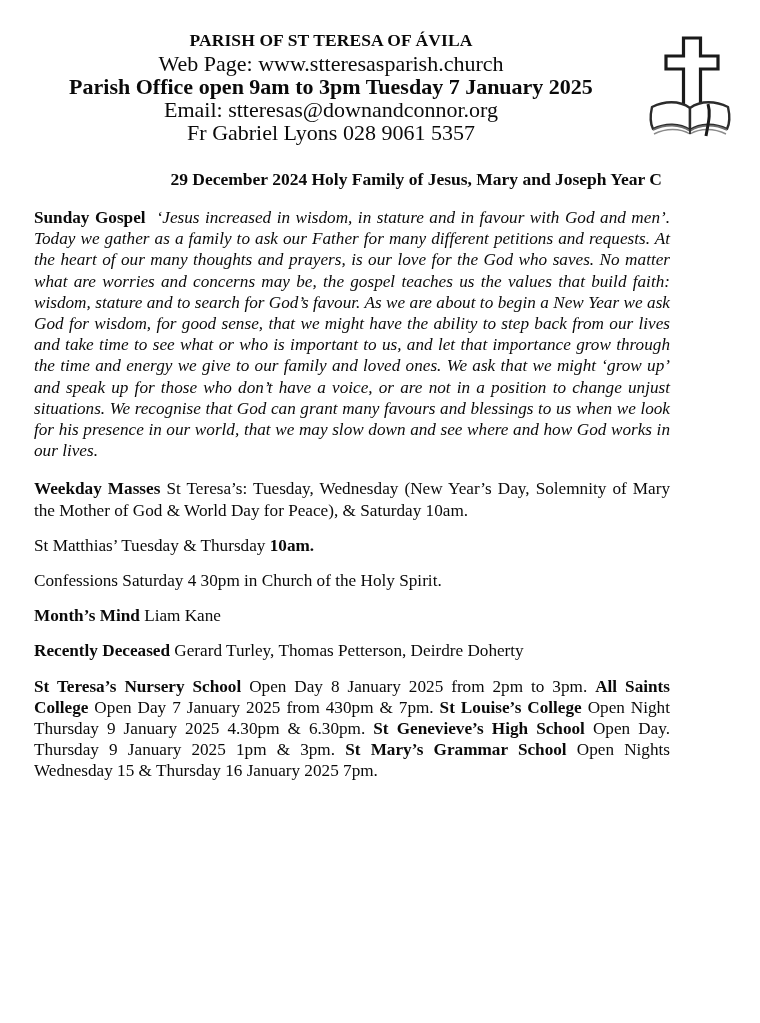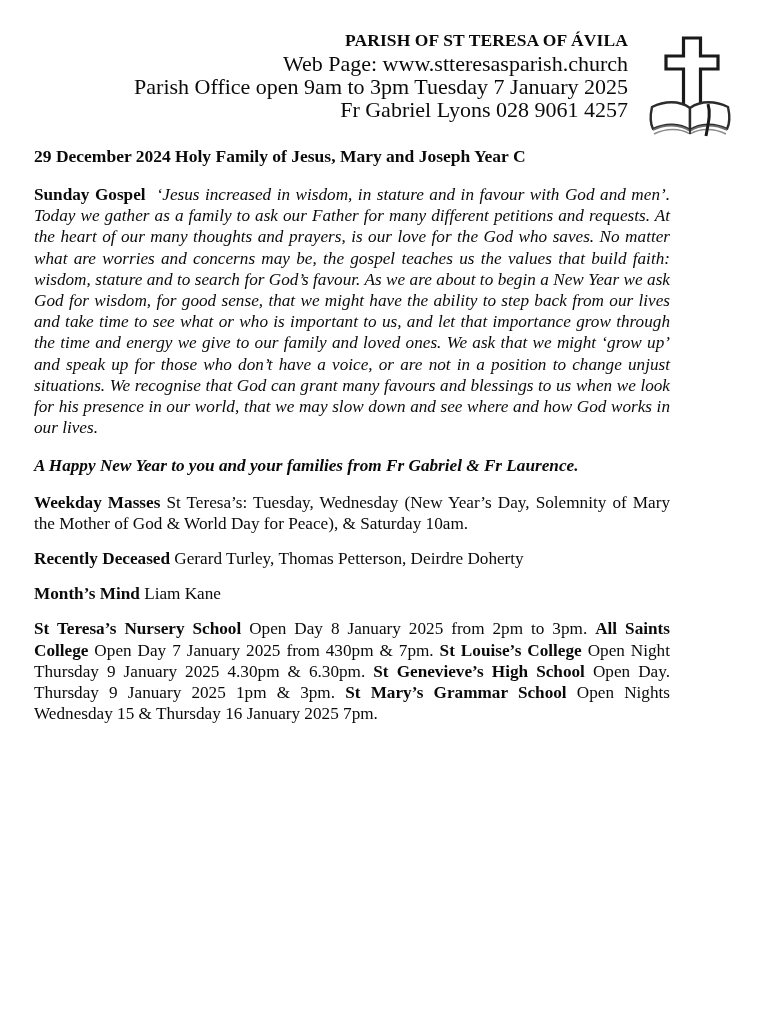--- a/index.html
+++ b/index.html
@@ -18,50 +18,50 @@
   .page {
     position: relative;
     width: 760px;
     height: 1023px;
     box-sizing: border-box;
     padding: 28px 46px 0 34px;
   }
 
   
   .header-block {
-    text-align: right;
+    text-align: center;
     padding-right: 86px;
   }
   .header-line {
     font-size: 22px;
     line-height: 23px;
     white-space: nowrap;
   }
   .header-line.bold {
-    font-weight: normal;
+    font-weight: bold;
   }
   .title-main {
     font-weight: bold;
     font-size: 17.5px;
     line-height: 24px;
     letter-spacing: 0.1px;
   }
 
   
   .logo {
     position: absolute;
     top: 24px;
     right: 18px;
     width: 104px;
     height: 118px;
   }
 
   
   .feast-line {
-    text-align: left;
+    text-align: right;
     font-weight: bold;
     font-size: 17.5px;
     margin-top: 25px;
     padding-right: 52px;
   }
 
   
   .body-area {
     margin-top: 17px;
     width: 636px;
@@ -107,39 +107,41 @@
       <path d="M52 84 L52 110" fill="none" stroke="#2b2b2b" stroke-width="1.8"></path>
 
       <path d="M70 80 C73 90 70 100 68 112" fill="none" stroke="#1a1a1a" stroke-width="3"></path>
     </svg>
   </div>
 
   <div class="header-block">
     <div class="title-main">PARISH OF ST TERESA OF ÁVILA</div>
     <div class="header-line">Web Page: www.stteresasparish.church</div>
     <div class="header-line bold">Parish Office open 9am to 3pm Tuesday 7 January 2025</div>
-    <div class="header-line">Fr Gabriel Lyons 028 9061 4257</div>
+    <div class="header-line">Email: stteresas@downandconnor.org</div>
+    <div class="header-line">Fr Gabriel Lyons 028 9061 5357</div>
   </div>
 
   <div class="feast-line">29 December 2024 Holy Family of Jesus, Mary and Joseph Year C</div>
 
   <div class="body-area">
 
     <p class="gospel"><span class="b">Sunday Gospel</span>&nbsp;&nbsp;<span class="it">‘Jesus increased in wisdom, in stature and in favour with God and men’.</span> <span class="it">Today we gather as a family to ask our Father for many different petitions and requests. At the heart of our many thoughts and prayers, is our love for the God who saves. No matter what are worries and concerns may be, the gospel teaches us the values that build faith: wisdom, stature and to search for God’s favour. As we are about to begin a New Year we ask God for wisdom, for good sense, that we might have the ability to step back from our lives and take time to see what or who is important to us, and let that importance grow through the time and energy we give to our family and loved ones. We ask that we might ‘grow up’ and speak up for those who don’t have a voice, or are not in a position to change unjust situations. We recognise that God can grant many favours and blessings to us when we look for his presence in our world, that we may slow down and see where and how God works in our lives.</span></p>
 
-    <p class="happy-new-year">A Happy New Year to you and your families from Fr Gabriel &amp; Fr Laurence.</p>
 
 
     <p class="spaced"><span class="b">Weekday Masses</span><span> St Teresa’s: Tuesday, Wednesday (New Year’s Day, Solemnity of Mary the Mother of God &amp; World Day for Peace), &amp; Saturday 10am.</span></p>
 
+    <p class="spaced"><span>St Matthias’ Tuesday &amp; Thursday </span><span class="b">10am.</span></p>
+
+    <p class="spaced">Confessions Saturday 4 30pm in Church of the Holy Spirit.</p>
 
 
+    <p class="spaced"><span class="b">Month’s Mind</span><span> Liam Kane</span></p>
 
     <p class="spaced"><span class="b">Recently Deceased</span><span>  Gerard Turley, Thomas Petterson, Deirdre Doherty</span></p>
-
-    <p class="spaced"><span class="b">Month’s Mind</span><span> Liam Kane</span></p>
 
 
 
     <p class="last"><span class="b">St Teresa’s Nursery School</span><span> Open Day 8 January 2025 from 2pm to 3pm. </span><span class="b">All Saints College</span><span> Open Day 7 January 2025 from 430pm &amp; 7pm. </span><span class="b">St Louise’s College</span><span> Open Night Thursday 9 January 2025 4.30pm &amp; 6.30pm. </span><span class="b">St Genevieve’s High School</span><span> Open Day. Thursday 9 January 2025  1pm &amp; 3pm. </span><span class="b">St Mary’s Grammar School</span><span> Open Nights Wednesday 15 &amp; Thursday 16 January 2025 7pm. </span></p>
 
   </div>
 </div>
 
 </body></html>

